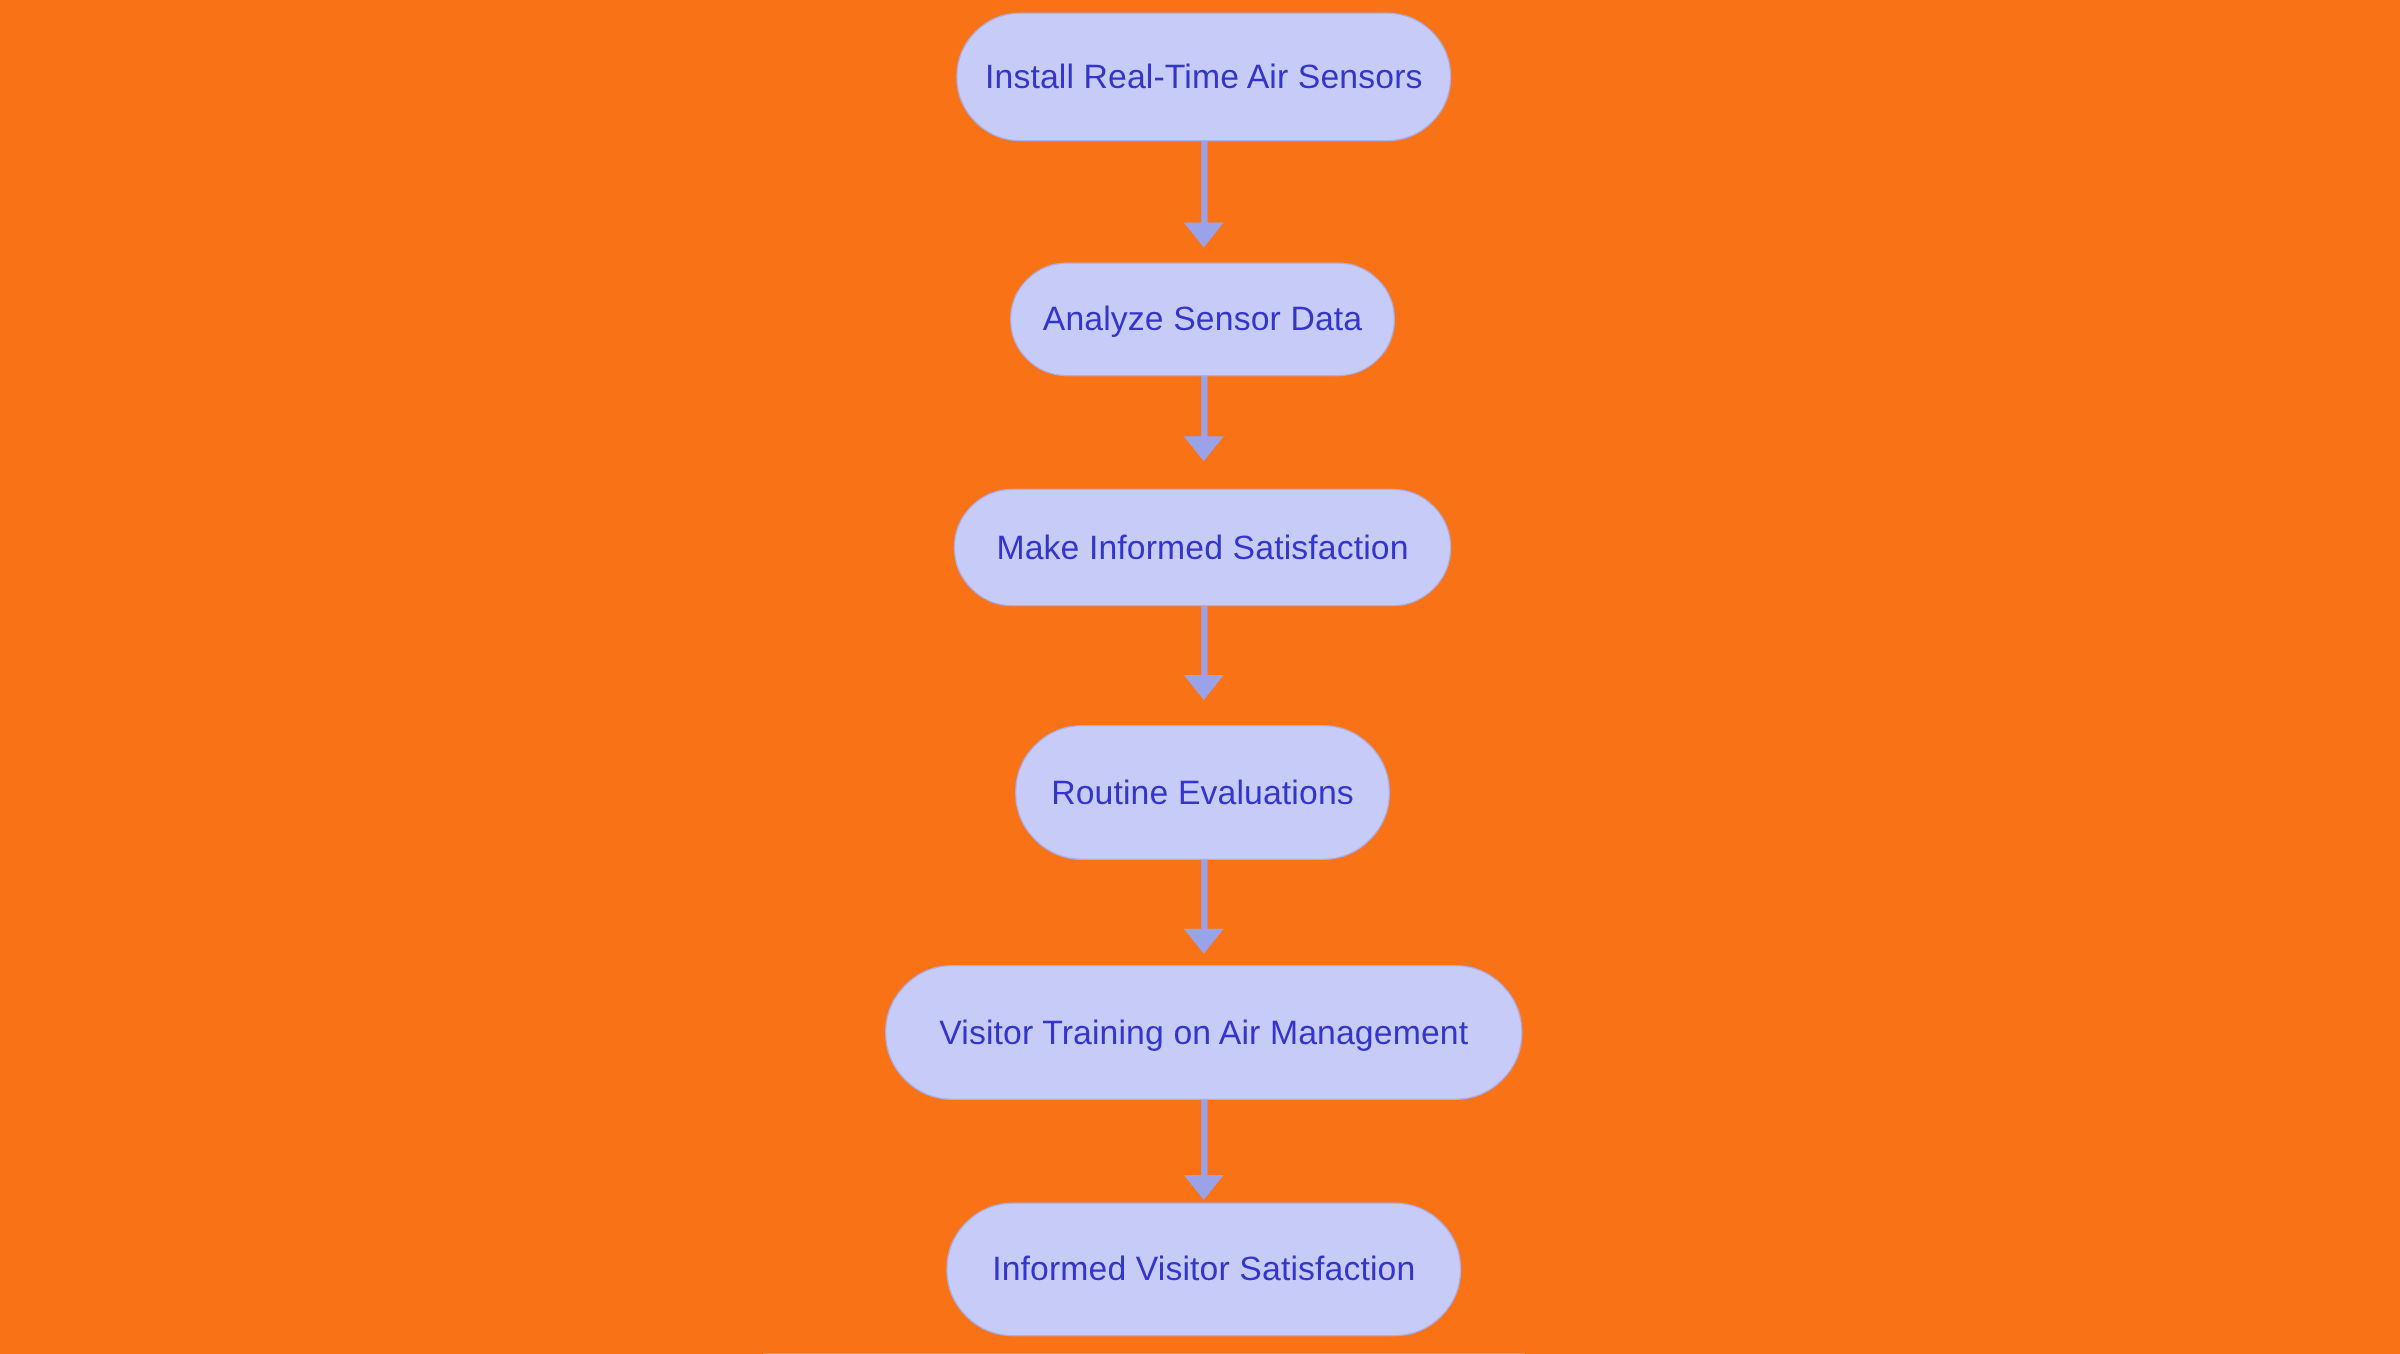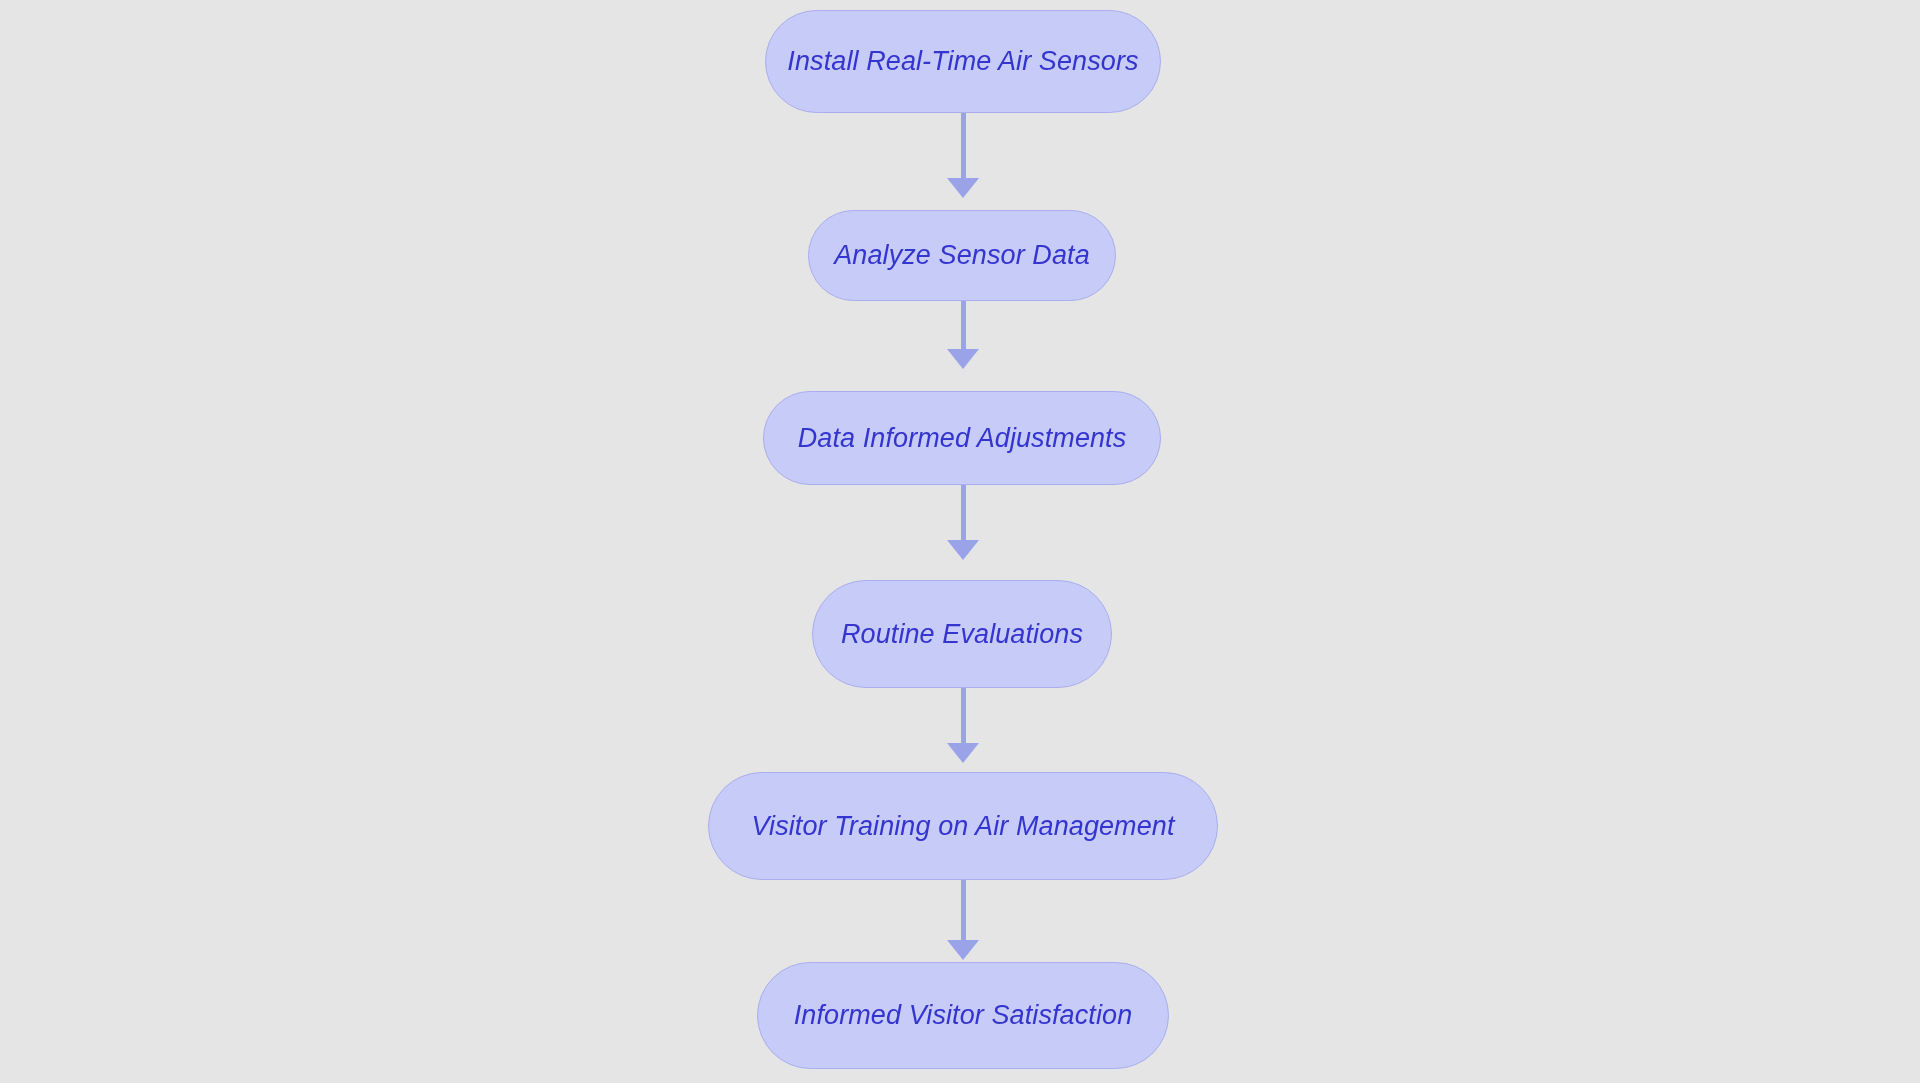--- a/index.html
+++ b/index.html
@@ -12,22 +12,21 @@
     width: 1920px;
     height: 1083px;
     font-family: "Liberation Sans", sans-serif;
     overflow: hidden;
   }
 
   #flowchart-canvas {
     position: relative;
     width: 1920px;
     height: 1083px;
-    background: #e5e5e5;
-    font-style: italic;
+    background: #f97316;
   }
 
   
   .node {
     position: absolute;
     box-sizing: border-box;
     display: flex;
     align-items: center;
     justify-content: center;
     background: #c6cbf7;
@@ -97,21 +96,21 @@
   <div class="arrowhead" id="arrowhead-0"></div>
 
   <div class="node" id="node-1">
     <span class="node-label">Analyze Sensor Data</span>
   </div>
 
   <div class="connector" id="connector-1"></div>
   <div class="arrowhead" id="arrowhead-1"></div>
 
   <div class="node" id="node-2">
-    <span class="node-label">Data Informed Adjustments</span>
+    <span class="node-label">Make Informed Satisfaction</span>
   </div>
 
   <div class="connector" id="connector-2"></div>
   <div class="arrowhead" id="arrowhead-2"></div>
 
   <div class="node" id="node-3">
     <span class="node-label">Routine Evaluations</span>
   </div>
 
   <div class="connector" id="connector-3"></div>

